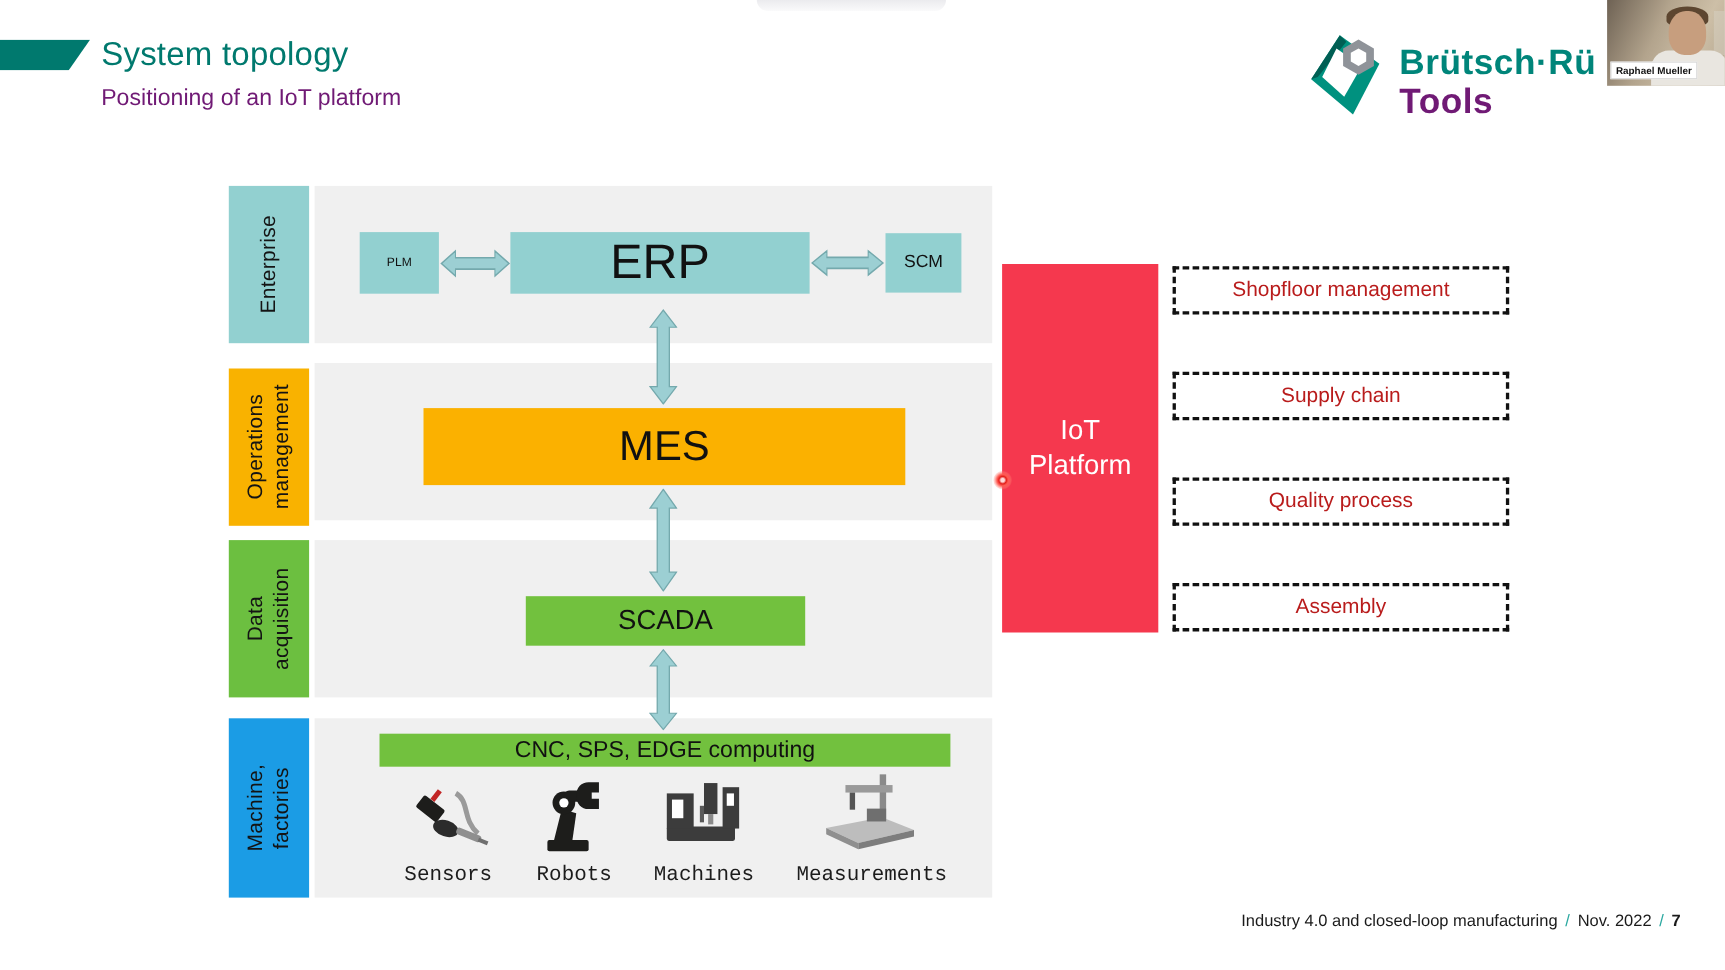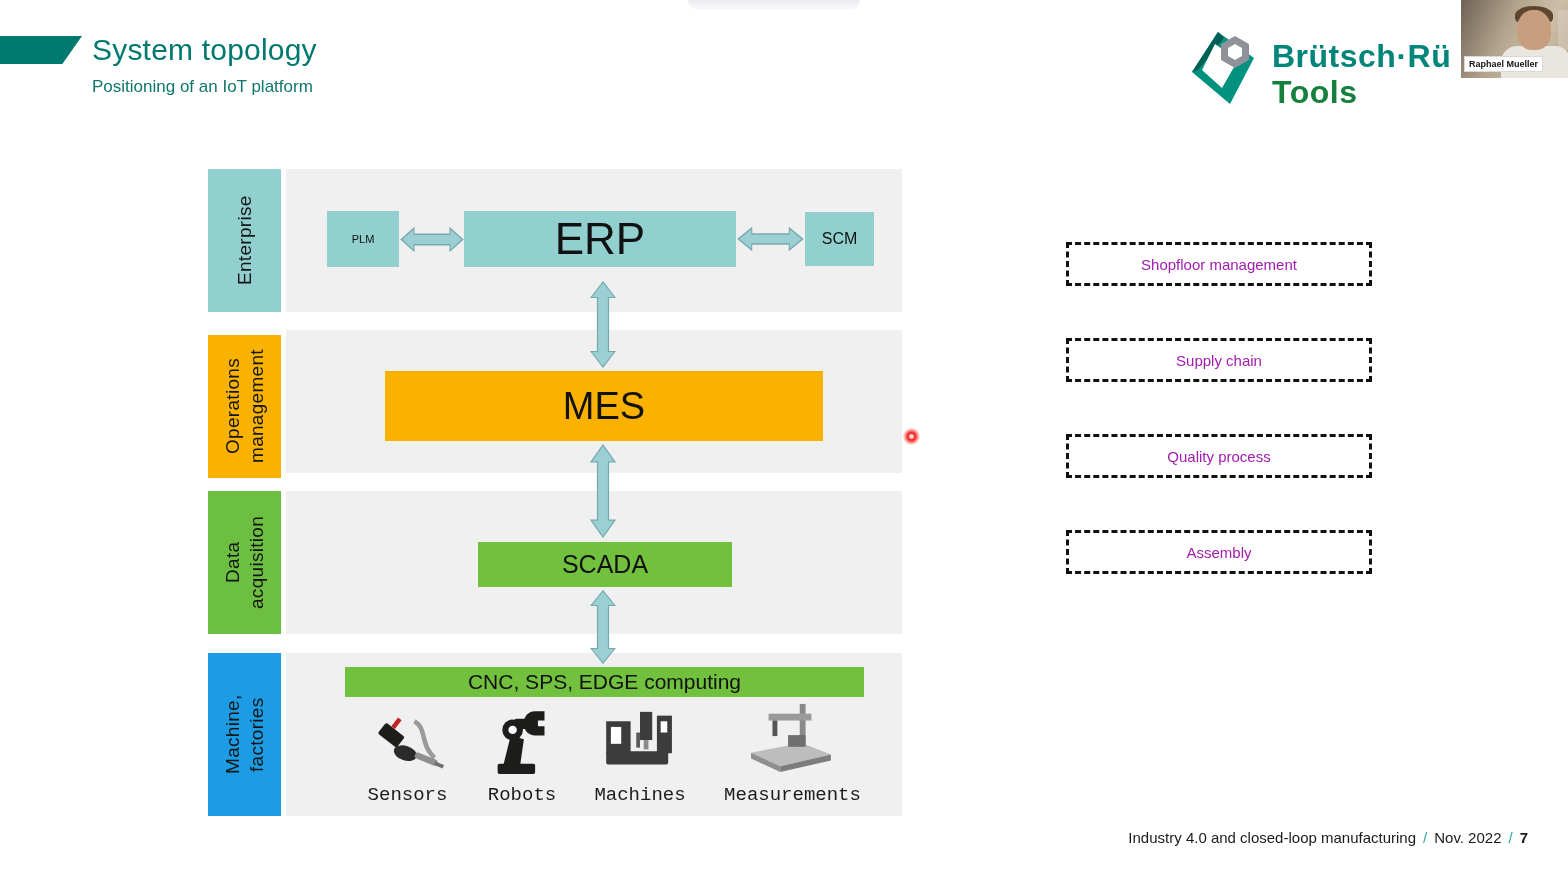--- a/index.html
+++ b/index.html
@@ -16,37 +16,37 @@
     position: absolute; left: 0; top: 36px; width: 82px; height: 28px;
     background: #00796E;
     clip-path: polygon(0 0, 100% 0, 76% 100%, 0 100%);
   }
   .slide-title {
     position: absolute; left: 92px; top: 33px;
     font-size: 30px; color: #00796E; letter-spacing: .2px;
   }
   .slide-subtitle {
     position: absolute; left: 92px; top: 77px;
-    font-size: 17px; color: #0f766e;
+    font-size: 21px; color: #701a75;
   }
   .toolbar-remnant {
     position: absolute; left: 688px; top: 0; width: 172px; height: 10px;
     background: linear-gradient(#ebebee, #fafafb);
     border-radius: 0 0 10px 10px;
   }
 
   
   .logo-icon { position: absolute; left: 1188px; top: 28px; width: 72px; height: 80px; }
   .logo-text1 {
     position: absolute; left: 1272px; top: 38px;
     font-size: 32px; font-weight: bold; color: #00857A; letter-spacing: .5px;
   }
   .logo-text2 {
     position: absolute; left: 1272px; top: 74px;
-    font-size: 32px; font-weight: bold; color: #15803d; letter-spacing: .5px;
+    font-size: 32px; font-weight: bold; color: #701a75; letter-spacing: .5px;
   }
 
   
   .webcam {
     position: absolute; left: 1437px; top: 0; width: 131px; height: 78px;
     background: linear-gradient(115deg, #6e6254 0%, #b3a48d 35%, #cdbfa7 60%, #a3937c 100%);
     overflow: hidden; z-index: 30; margin-left: 24px;
   }
   .webcam .wall { position:absolute; right:8px; top:10px; width:26px; height:40px; background:#d8d2c4; opacity:.5; }
   .webcam .head {
@@ -122,21 +122,21 @@
     position: absolute; left: 903px; top: 428px; width: 17px; height: 17px;
     border-radius: 50%; z-index: 5;
     background: radial-gradient(circle,
       #ffd9d9 0 13%, #e31e1a 28%, #ff5a52 42%,
       rgba(255,120,110,.45) 60%, rgba(255,140,130,0) 75%);
   }
   .app-box {
     position: absolute; left: 1066px; width: 306px; height: 44px;
     border: 3px dashed #111111; background: #ffffff;
     display: flex; align-items: center; justify-content: center;
-    font-size: 15px; color: #a21caf;
+    font-size: 19px; color: #b91c1c;
   }
   .app1 { top: 242px; } .app2 { top: 338px; } .app3 { top: 434px; } .app4 { top: 530px; }
 
   
   .footer {
     position: absolute; right: 40px; top: 829px;
     display: flex; align-items: baseline; gap: 7px;
     font-size: 15px; color: #1a1a1a;
   }
   .footer .sep { color: #2AA8A0; }
@@ -244,20 +244,22 @@
     <polygon points="6,52 36,66 36,72 6,58" fill="#8f8f8f"></polygon>
     <polygon points="36,66 88,54 88,60 36,72" fill="#7d7d7d"></polygon>
     <rect x="44" y="34" width="18" height="12" fill="#6f6f6f"></rect>
   </svg>
 
   <div class="m-label" style="left:360px; width:95px;">Sensors</div>
   <div class="m-label" style="left:472px; width:100px;">Robots</div>
   <div class="m-label" style="left:590px; width:100px;">Machines</div>
   <div class="m-label" style="left:724px; width:137px;">Measurements</div>
 
+  <div class="iot-box">IoT
+Platform</div>
   <div class="laser-dot"></div>
 
   <div class="app-box app1">Shopfloor management</div>
   <div class="app-box app2">Supply chain</div>
   <div class="app-box app3">Quality process</div>
   <div class="app-box app4">Assembly</div>
 
   <div class="footer">
     <span>Industry 4.0 and closed-loop manufacturing</span>
     <span class="sep">/</span>

